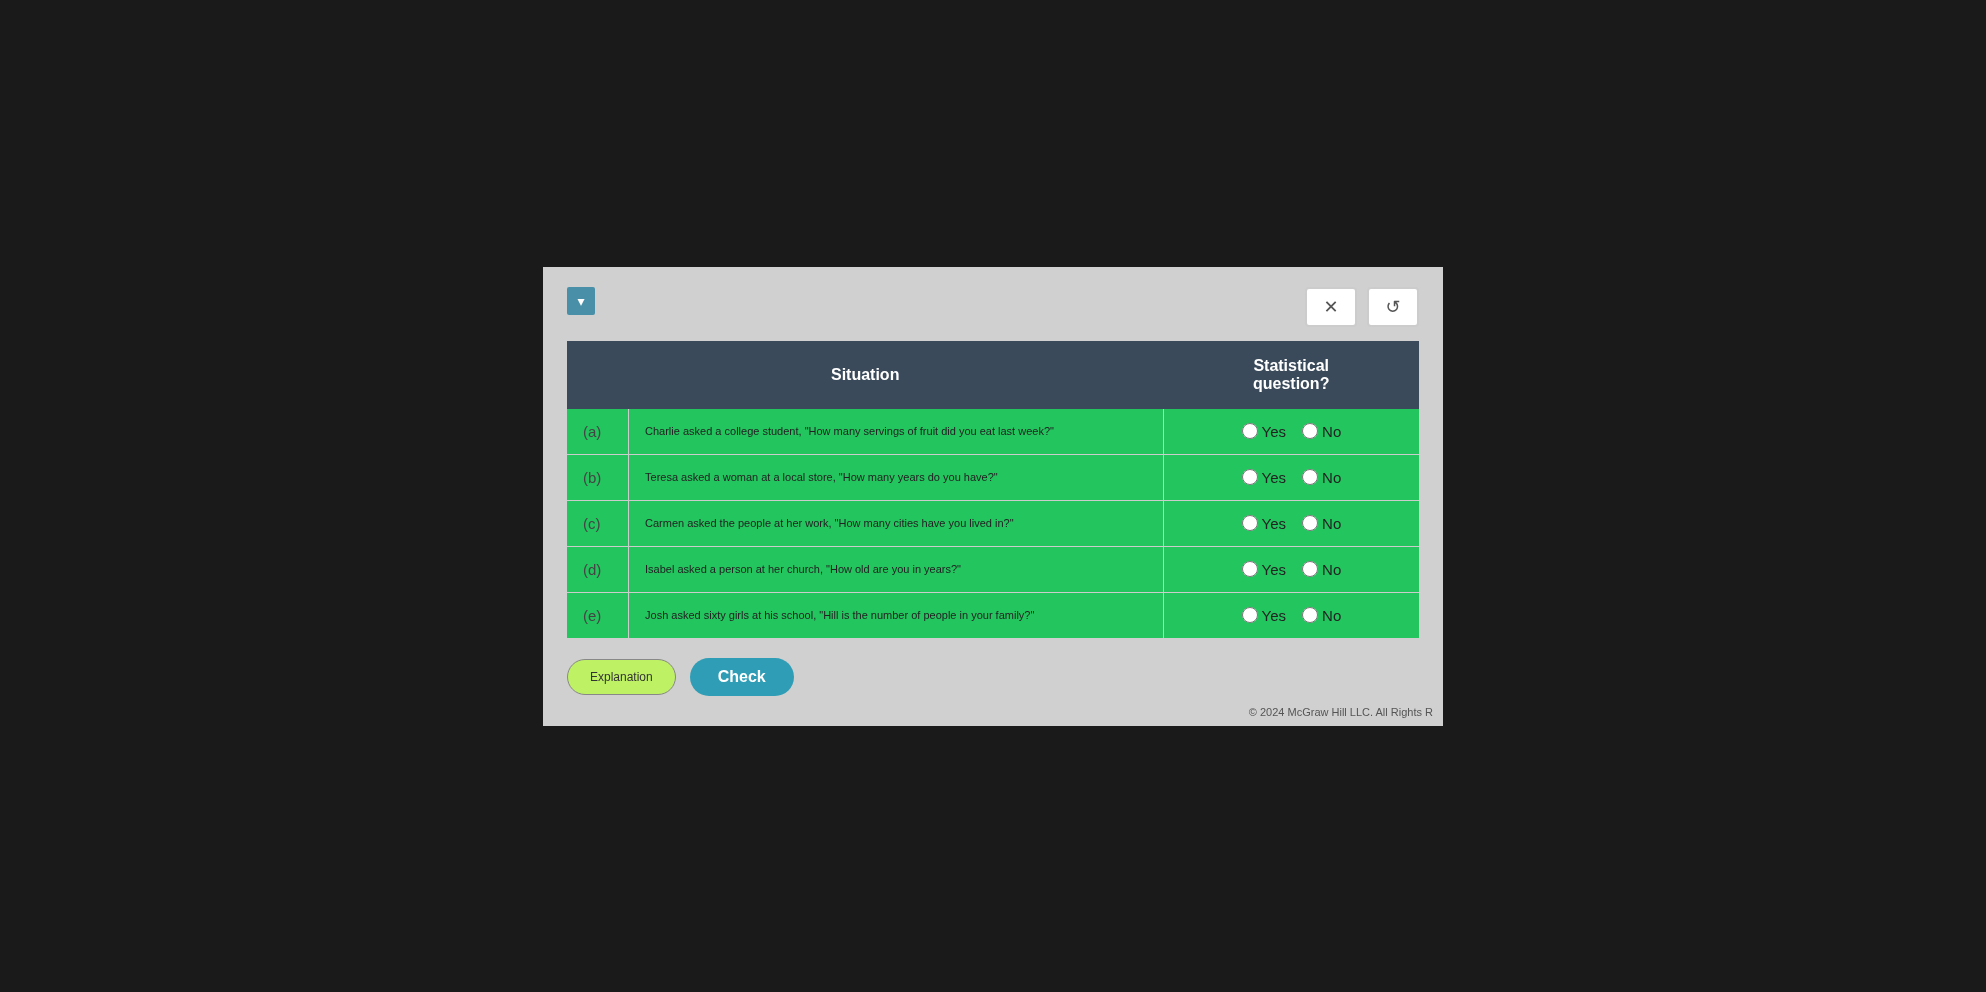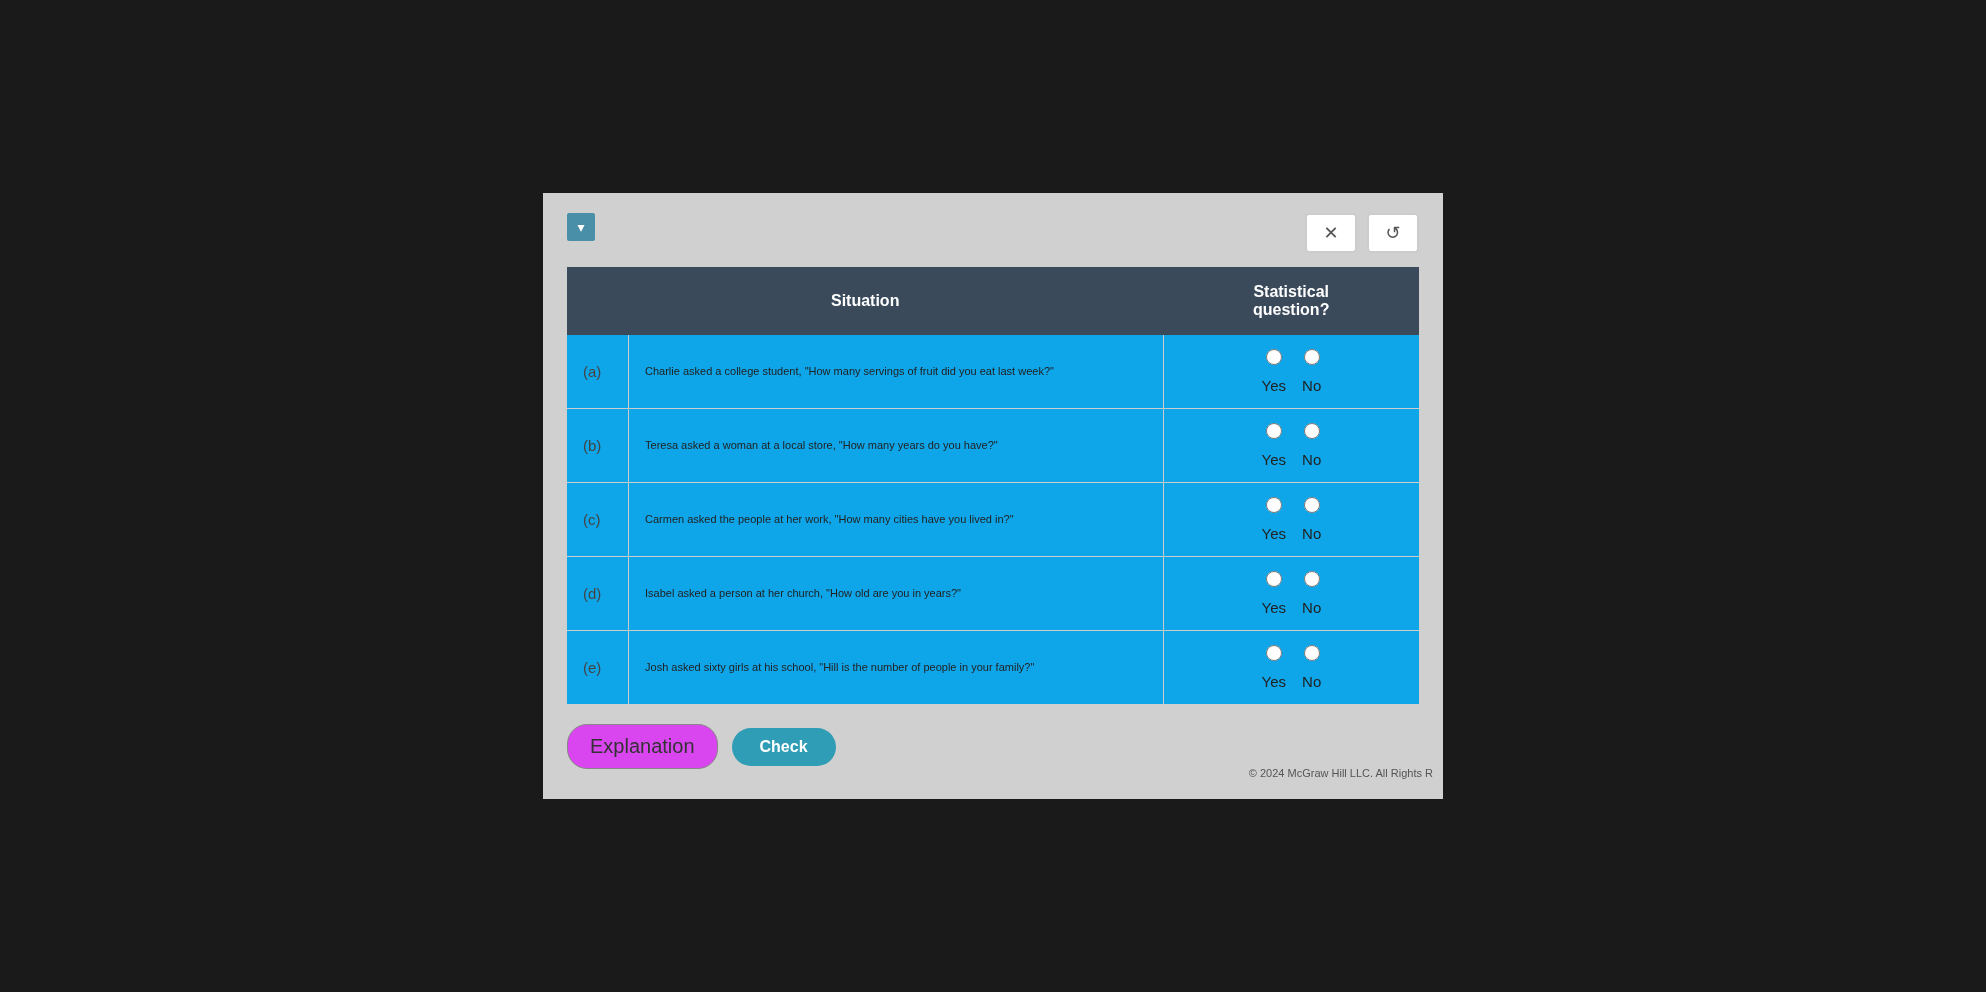--- a/index.html
+++ b/index.html
@@ -70,21 +70,21 @@
       justify-content: center;
       cursor: pointer;
       font-size: 18px;
       border-radius: 4px;
       color: #555;
     }
 
     table {
       width: 100%;
       border-collapse: collapse;
-      background: #0ea5e9;
+      background: #22c55e;
       margin-bottom: 20px;
     }
 
     thead tr {
       background: #3a4a5a;
       color: white;
     }
 
     thead th {
       padding: 16px 14px;
@@ -143,64 +143,63 @@
     .radio-group {
       display: flex;
       align-items: center;
       justify-content: center;
       gap: 16px;
     }
 
     .radio-option {
       display: flex;
       align-items: center;
-      gap: 12px;
+      gap: 4px;
       font-size: 15px;
       color: #222;
       cursor: pointer;
-      flex-direction: column;
     }
 
     .radio-option input[type="radio"] {
       width: 16px;
       height: 16px;
       cursor: pointer;
     }
 
     .bottom-bar {
       display: flex;
       align-items: center;
       gap: 14px;
       margin-top: 8px;
     }
 
     .explanation-btn {
-      background: #d946ef;
+      background: #bef264;
       border: 1.5px solid #888;
       border-radius: 20px;
       padding: 10px 22px;
-      font-size: 20px;
+      font-size: 12px;
       color: #333;
       cursor: pointer;
     }
 
     .check-btn {
       background: #2e9db5;
       border: none;
       border-radius: 20px;
       padding: 10px 28px;
       font-size: 16px;
       color: white;
       cursor: pointer;
       font-weight: 700;
     }
 
     .copyright {
       position: absolute;
-      bottom: 20px;
+      bottom: 8px;
       right: 10px;
       font-size: 11px;
       color: #555;
     }
   </style>
 </head>
 <body>
 
 <div class="container">
 

